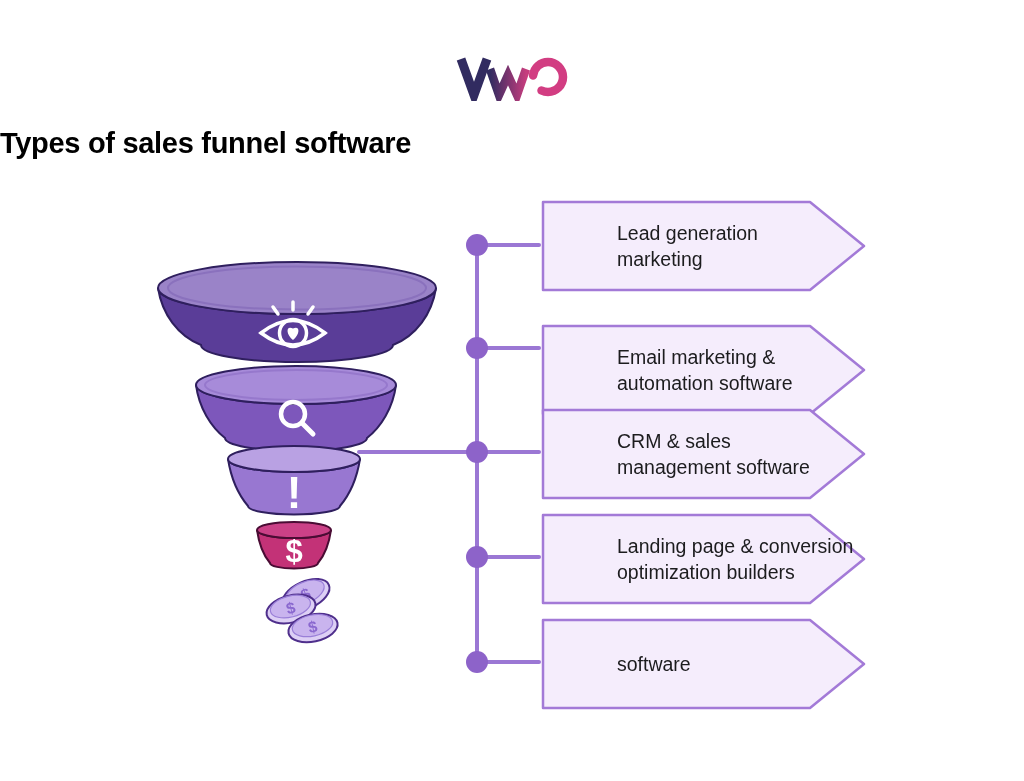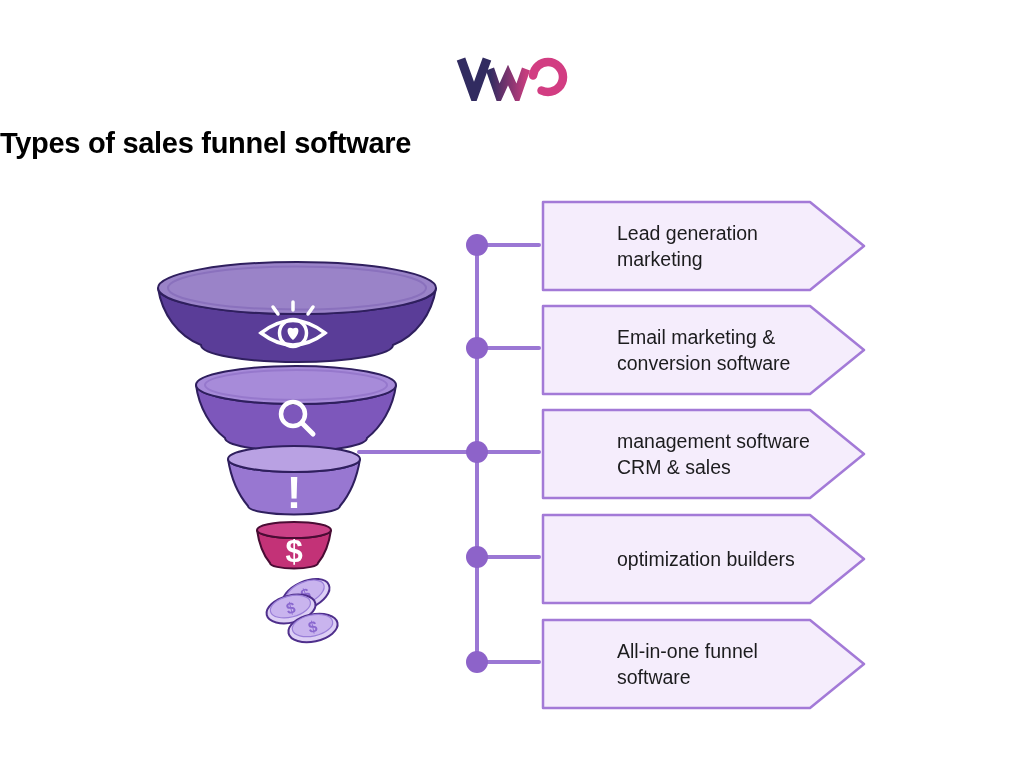--- a/index.html
+++ b/index.html
@@ -120,52 +120,52 @@
   <div class="label-row" style="top:200px">
     <svg class="arrow-bg" width="326" height="92" viewBox="0 0 326 92">
       <polygon points="2,2 269,2 323,46 269,90 2,90" fill="#f5edfc" stroke="#a37ad7" stroke-width="2.5" stroke-linejoin="round"></polygon>
     </svg>
     <div class="label-text">
       <div>Lead generation</div>
       <div>marketing</div>
     </div>
   </div>
 
-  <div class="label-row" style="top:304px">
+  <div class="label-row" style="top:324px">
     <svg class="arrow-bg" width="326" height="92" viewBox="0 0 326 92">
       <polygon points="2,2 269,2 323,46 269,90 2,90" fill="#f5edfc" stroke="#a37ad7" stroke-width="2.5" stroke-linejoin="round"></polygon>
     </svg>
     <div class="label-text">
       <div>Email marketing &amp;</div>
-      <div>conversion software</div>
+      <div>automation software</div>
     </div>
   </div>
 
   <div class="label-row" style="top:408px">
     <svg class="arrow-bg" width="326" height="92" viewBox="0 0 326 92">
       <polygon points="2,2 269,2 323,46 269,90 2,90" fill="#f5edfc" stroke="#a37ad7" stroke-width="2.5" stroke-linejoin="round"></polygon>
     </svg>
     <div class="label-text">
+      <div>CRM &amp; sales</div>
       <div>management software</div>
-      <div>CRM &amp; sales</div>
     </div>
   </div>
 
   <div class="label-row" style="top:513px">
     <svg class="arrow-bg" width="326" height="92" viewBox="0 0 326 92">
       <polygon points="2,2 269,2 323,46 269,90 2,90" fill="#f5edfc" stroke="#a37ad7" stroke-width="2.5" stroke-linejoin="round"></polygon>
     </svg>
     <div class="label-text">
+      <div>Landing page &amp; conversion</div>
       <div>optimization builders</div>
     </div>
   </div>
 
   <div class="label-row" style="top:618px">
     <svg class="arrow-bg" width="326" height="92" viewBox="0 0 326 92">
       <polygon points="2,2 269,2 323,46 269,90 2,90" fill="#f5edfc" stroke="#a37ad7" stroke-width="2.5" stroke-linejoin="round"></polygon>
     </svg>
     <div class="label-text">
-      <div>All-in-one funnel</div>
       <div>software</div>
     </div>
   </div>
 
 </div>
 
 </body></html>

